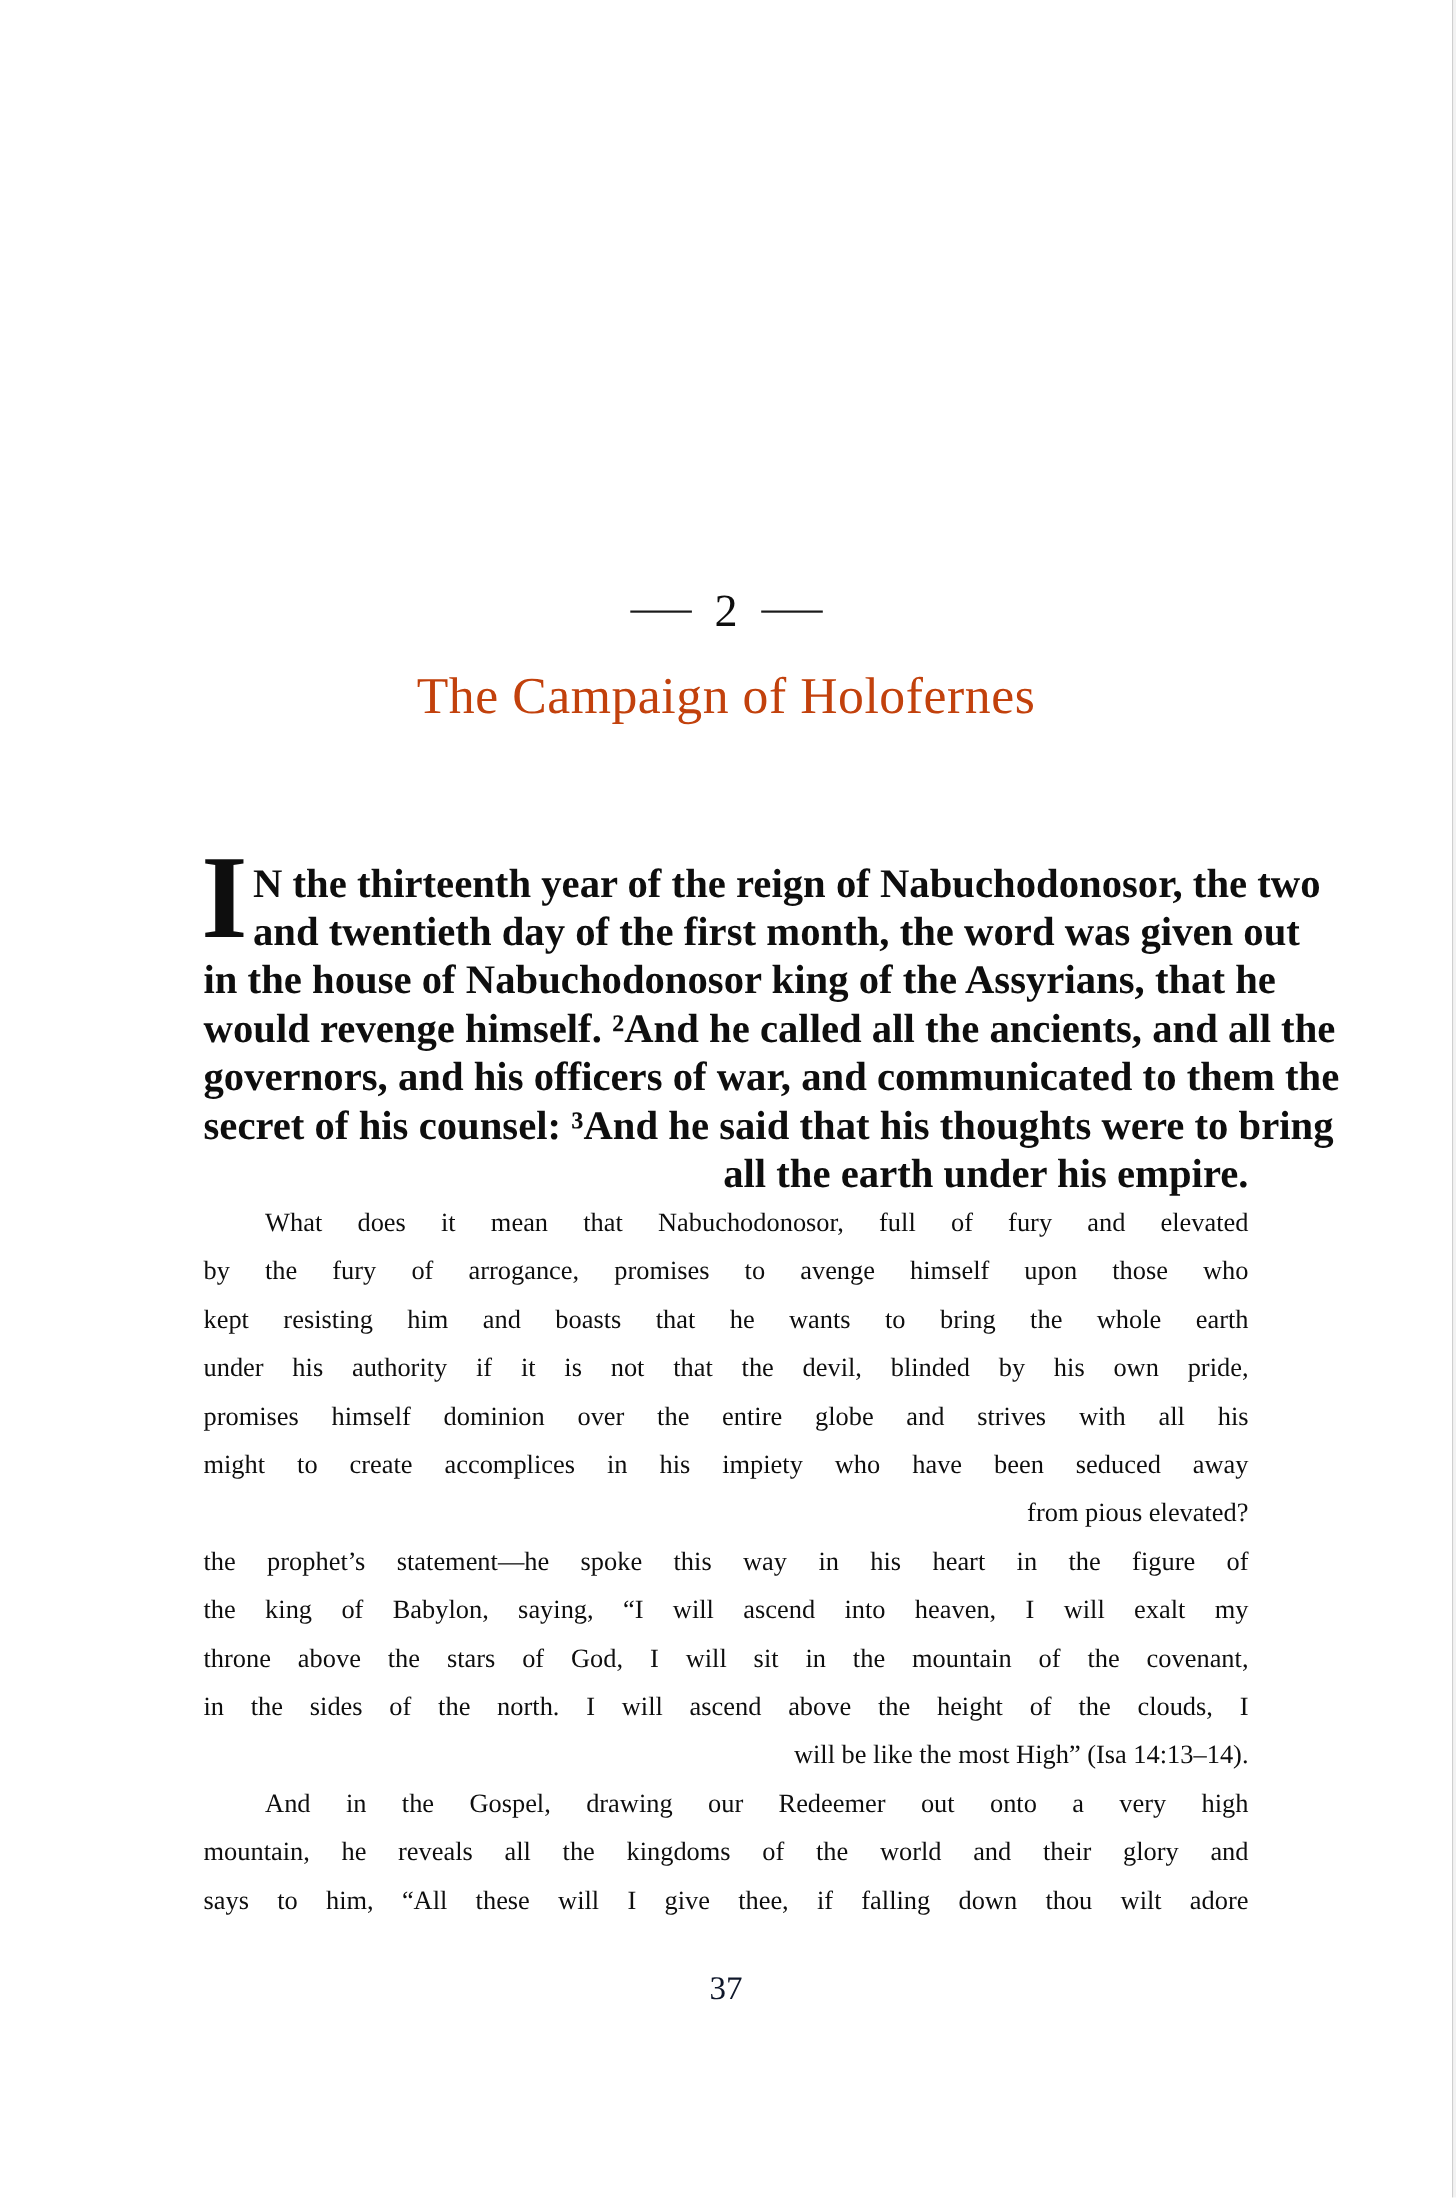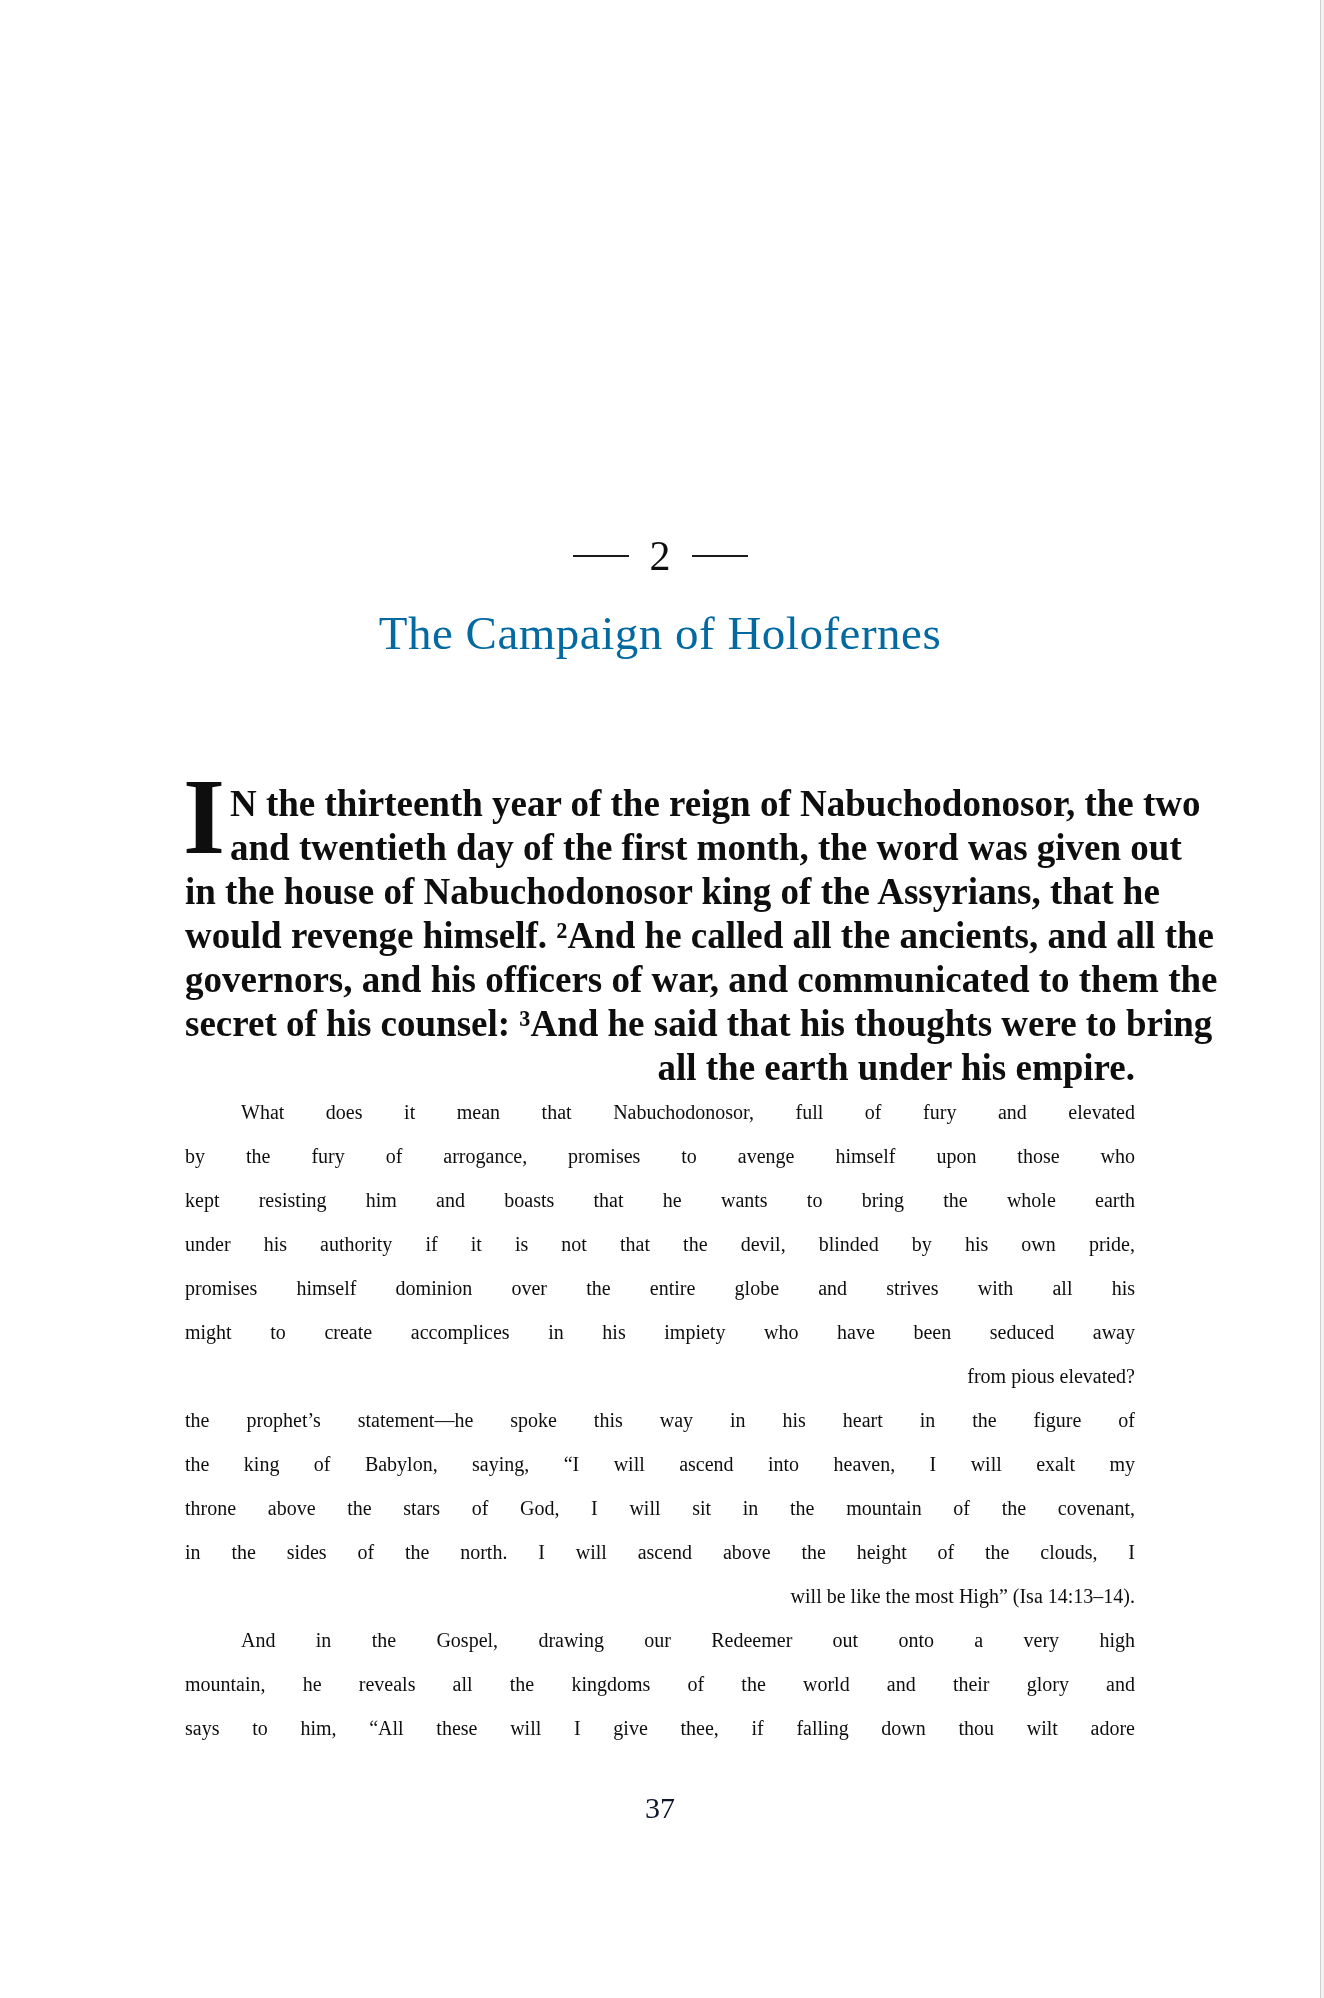--- a/index.html
+++ b/index.html
@@ -54,21 +54,21 @@
     line-height: 1.05;
     color: #0e0e0e;
   }
 
   .chapter-title {
     margin-top: 26px;
     text-align: center;
     font-size: 47px;
     line-height: 1.22;
     letter-spacing: 0.5px;
-    color: #0369a1;
+    color: #c2410c;
   }
 
   .text-block {
     margin-top: 120px;
   }
 
   .paragraph { position: relative; }
 
   .line {
     height: 44px;
@@ -82,21 +82,21 @@
     text-align-last: justify;
   }
   .line.indent   { padding-left: 56px; }
   .line.drop-pad { padding-left: 45px; }
 
   .scripture .line {
     font-weight: bold;
     font-size: 37px;
   }
   .commentary .line {
-    font-size: 20px;
+    font-size: 24px;
   }
 
   .drop-cap {
     position: absolute;
     left: -2px;
     top: -19px;
     font-size: 108px;
     line-height: 1;
     font-weight: bold;
     color: #0e0e0e;

